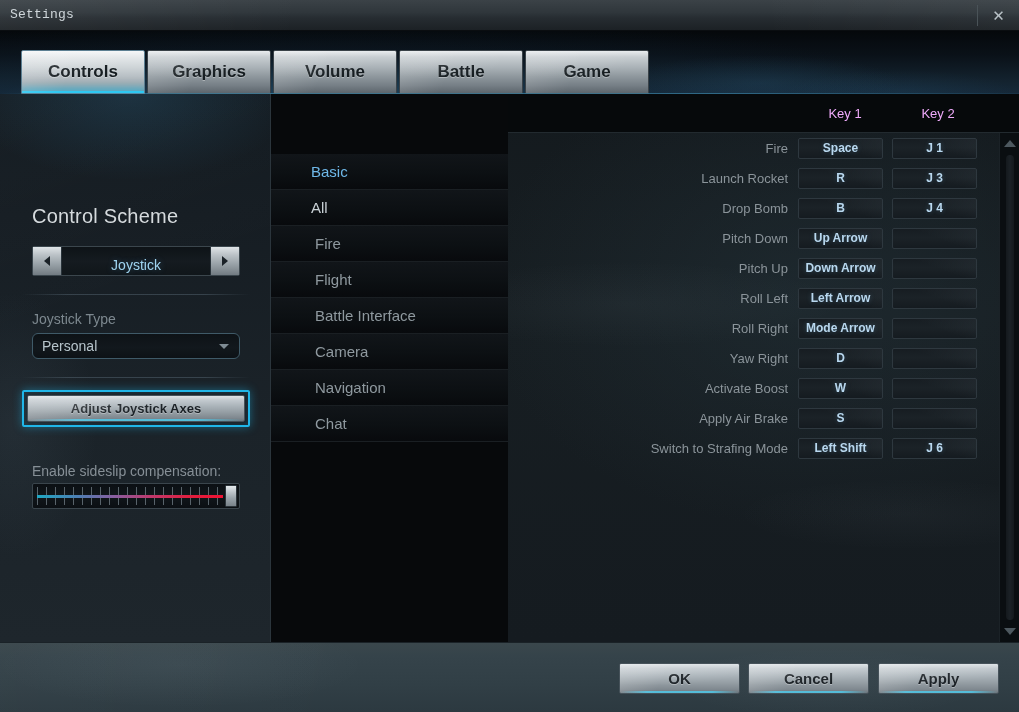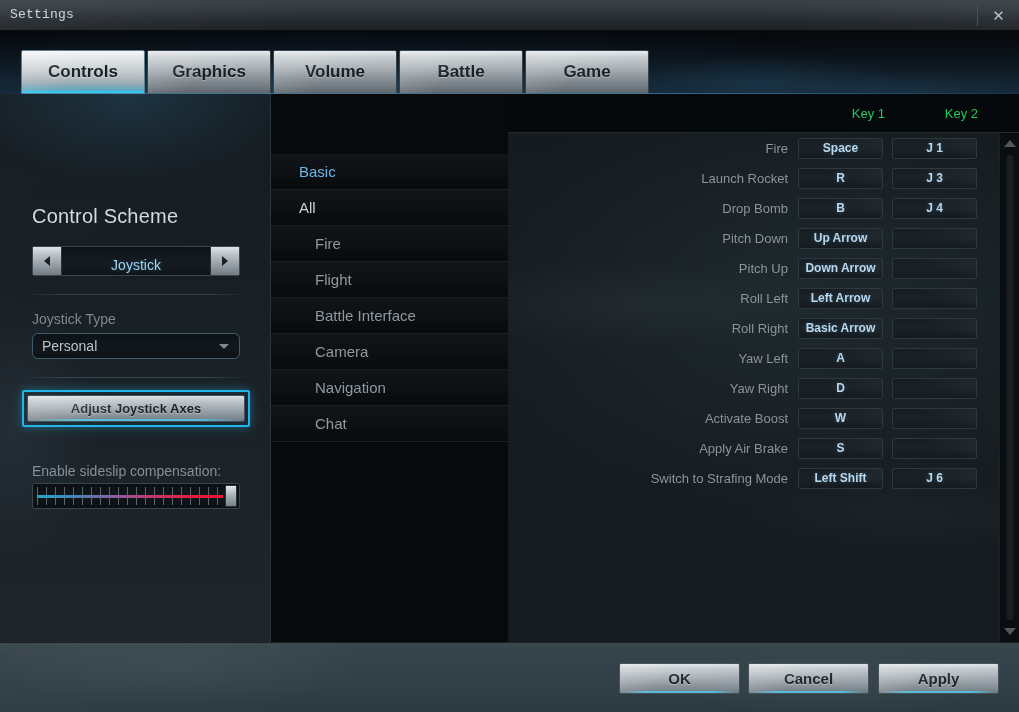--- a/index.html
+++ b/index.html
@@ -356,21 +356,21 @@
     display: flex; align-items: center;
     border-bottom: 1px solid #1a1f23;
     background: linear-gradient(180deg, #111519 0%, #0c1013 55%, #080a0d 100%);
     cursor: pointer;
     box-sizing: border-box;
   }
   .navitem .nav-label {
     font-size: 15px;
     color: #8f999f;
   }
-  .navitem.level-0 .nav-label { padding-left: 28px; }
+  .navitem.level-0 .nav-label { padding-left: 40px; }
   .navitem.level-1 .nav-label { padding-left: 44px; }
   .navitem.selected .nav-label { color: #6fb8e8; }
   .navitem.primary .nav-label { color: #c9d1d6; }
 
   
   .right-panel {
     position: absolute;
     left: 508px; top: 0;
     width: 511px; height: 548px;
     background:
@@ -390,22 +390,22 @@
     left: 0; top: 0;
     width: 511px; height: 39px;
     background: #06090b;
     border-bottom: 1px solid #222a2f;
     box-sizing: border-box;
   }
   .th {
     position: absolute;
     top: 12px;
     font-size: 13px;
-    color: #22c55e;
-    text-align: right;
+    color: #f0abfc;
+    text-align: center;
     width: 80px;
   }
   .th-key1 { left: 297px; }
   .th-key2 { left: 390px; }
 
   .rows {
     position: absolute;
     left: 0; top: 39px;
     width: 491px;
   }
@@ -645,26 +645,21 @@
             <div class="keycell">Down Arrow</div>
             <div class="keycell empty"></div>
           </div>
           <div class="row">
             <div class="row-label">Roll Left</div>
             <div class="keycell">Left Arrow</div>
             <div class="keycell empty"></div>
           </div>
           <div class="row">
             <div class="row-label">Roll Right</div>
-            <div class="keycell">Basic Arrow</div>
-            <div class="keycell empty"></div>
-          </div>
-          <div class="row">
-            <div class="row-label">Yaw Left</div>
-            <div class="keycell">A</div>
+            <div class="keycell">Mode Arrow</div>
             <div class="keycell empty"></div>
           </div>
           <div class="row">
             <div class="row-label">Yaw Right</div>
             <div class="keycell">D</div>
             <div class="keycell empty"></div>
           </div>
           <div class="row">
             <div class="row-label">Activate Boost</div>
             <div class="keycell">W</div>

